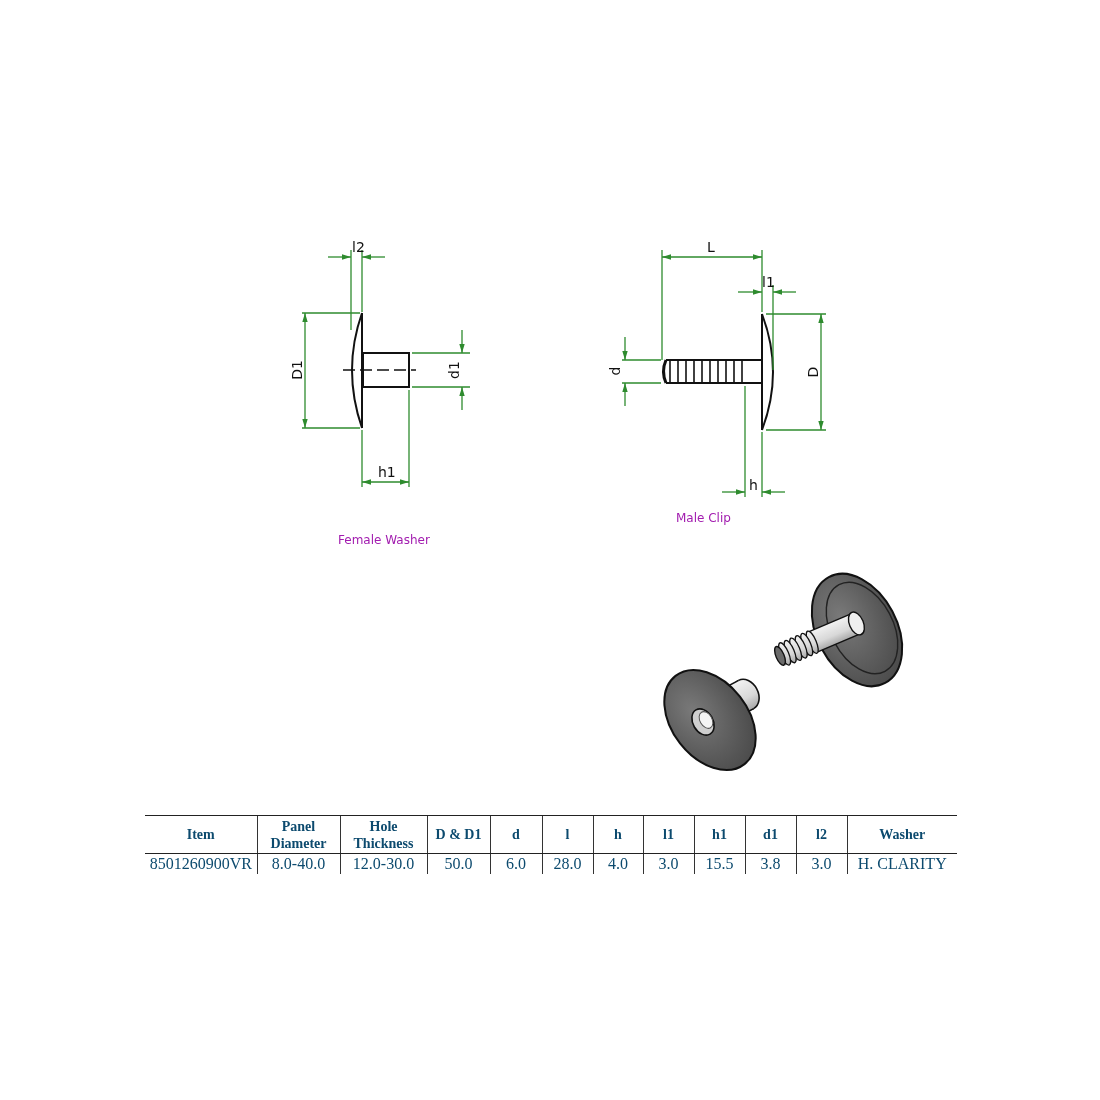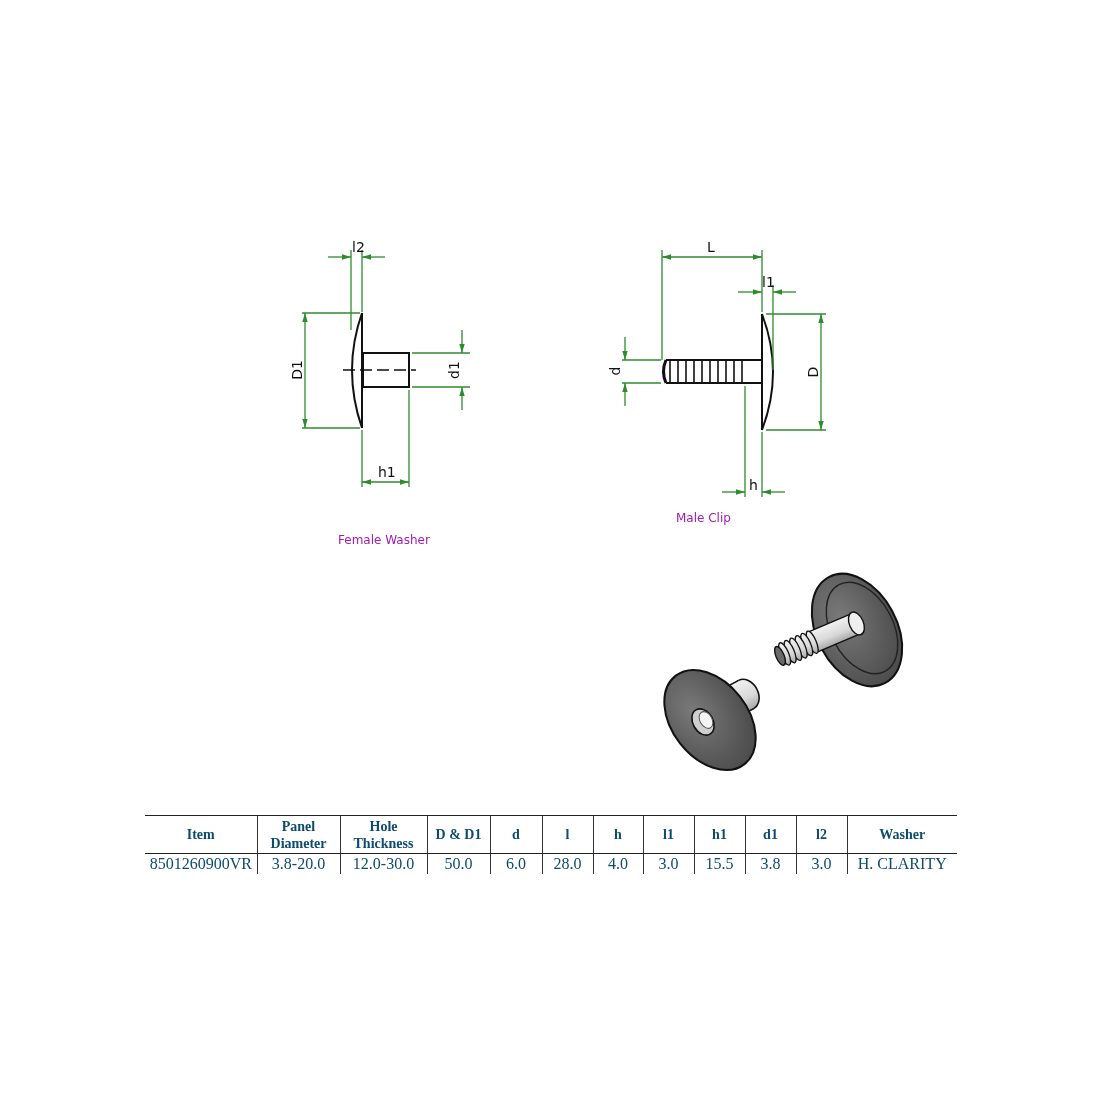--- a/index.html
+++ b/index.html
@@ -206,21 +206,21 @@
       <th><span>l1</span></th>
       <th><span>h1</span></th>
       <th><span>d1</span></th>
       <th><span>l2</span></th>
       <th><span>Washer</span></th>
     </tr>
   </thead>
   <tbody>
     <tr>
       <td>8501260900VR</td>
-      <td>3.8-20.0</td>
+      <td>8.0-40.0</td>
       <td>12.0-30.0</td>
       <td>50.0</td>
       <td>6.0</td>
       <td>28.0</td>
       <td>4.0</td>
       <td>3.0</td>
       <td>15.5</td>
       <td>3.8</td>
       <td>3.0</td>
       <td>H. CLARITY</td>

